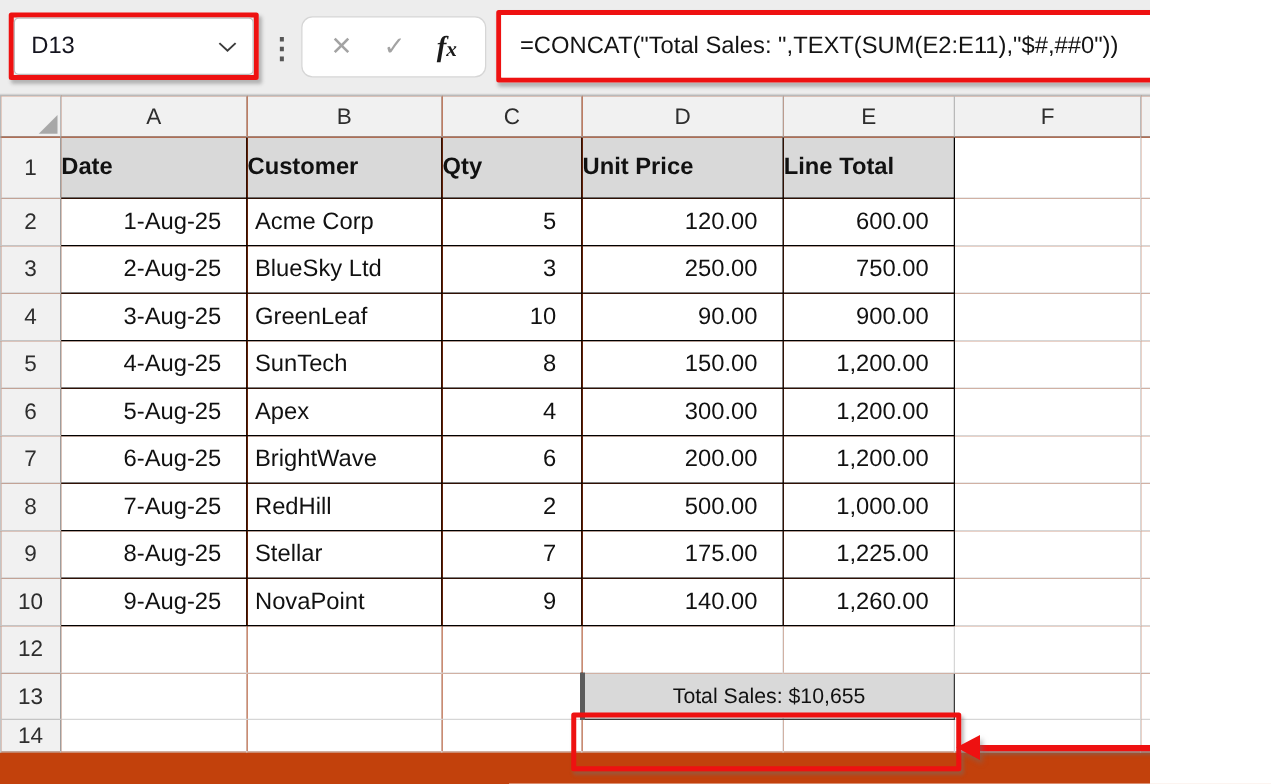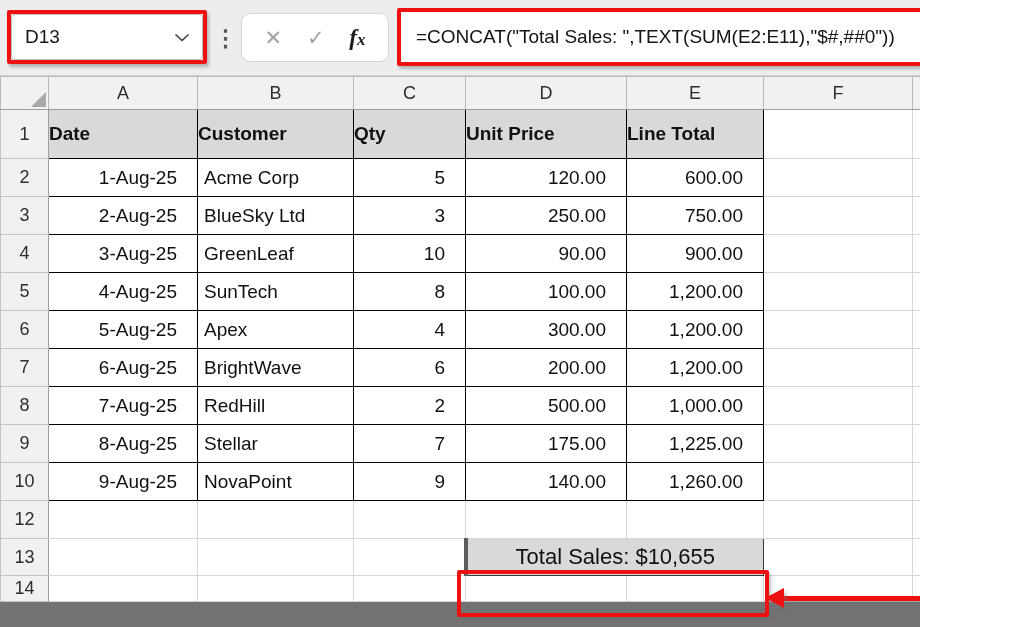--- a/index.html
+++ b/index.html
@@ -1,17 +1,17 @@
 <!DOCTYPE html>
 <html><head>
 <meta charset="utf-8">
 <style>
   * { margin:0; padding:0; box-sizing:border-box; }
   html,body { width:1024px; height:627px; overflow:hidden; font-family:"Liberation Sans",sans-serif; background:#fff; }
-  .stage { position:relative; width:920px; height:627px; overflow:hidden; background:#737373; }
+  .stage { position:relative; width:920px; height:627px; overflow:hidden; background:#c2410c; }
 
   
   .toolbar { position:absolute; left:0; top:0; width:1024px; height:76px; background:#ededed; border-bottom:1px solid #d2d2d2; }
   .annot-box { position:absolute; border:4px solid #ee1111; border-radius:2px; box-shadow:2px 3px 3px rgba(110,110,110,.45); }
   .namebox-annot { left:7px; top:10px; width:200px; height:54px; }
   .namebox { position:absolute; left:0; top:0; right:0; bottom:0; background:#fff; border:1px solid #bdbdbd; border-radius:4px; display:flex; align-items:center; justify-content:space-between; padding:0 12px 0 13px; }
   .namebox-text { font-size:19px; color:#14141e; }
   .dots { position:absolute; left:214px; top:0; height:76px; display:flex; align-items:center; font-size:23px; font-weight:bold; color:#565656; letter-spacing:0; }
   .fx-group { position:absolute; left:241px; top:13px; width:148px; height:49px; background:#fff; border:1px solid #d6d6d6; border-radius:9px; display:flex; align-items:center; justify-content:space-around; padding:0 10px; }
   .fx-group button { border:none; background:transparent; cursor:pointer; display:flex; align-items:center; }
@@ -28,21 +28,21 @@
   .colhead th { height:33px; background:#f1f1f1; border:1px solid #b9b9b9; border-bottom:1px solid #9d9d9d; font-size:18px; color:#2e2e2e; text-align:center; }
   .rowhead { background:#f1f1f1; border:1px solid #c4c4c4; border-right:1px solid #9d9d9d; font-size:18px; color:#2e2e2e; text-align:center; }
   .corner { position:relative; background:#f1f1f1; border:1px solid #b9b9b9; border-bottom:1px solid #9d9d9d; }
   .corner .tri { position:absolute; right:2px; bottom:2px; width:0; height:0; border-left:15px solid transparent; border-bottom:15px solid #a8a8a8; }
   .empty { background:#fff; border:1px solid #d6d6d6; }
   .tb { border:1.5px solid #000; font-size:19px; color:#111; background:#fff; }
   .hdr { background:#d9d9d9; font-weight:bold; font-size:19px; }
   .num { text-align:right; padding-right:20px; }
   .txt { text-align:left; padding-left:6px; }
   .r1 { height:49px; } .rr { height:38px; } .r13 { height:37px;margin-left:33px; } .r14 { height:26px; }
-  .total-cell { background:#d9d9d9; border:1px solid #3a3a3a; border-left:4px solid #5c5c5c; text-align:center; font-size:22px; color:#111; }
+  .total-cell { background:#d9d9d9; border:1px solid #3a3a3a; border-left:4px solid #5c5c5c; text-align:center; font-size:17px; color:#111; }
 
   
   .total-annot { left:457px; top:570px; width:312px; height:47px; }
   .arrow-v { position:absolute; left:935px; top:64px; width:5px; height:537px; background:#ee1111; box-shadow:2px 3px 3px rgba(110,110,110,.5); }
   .arrow-h { position:absolute; left:783px; top:596px; width:157px; height:5px; background:#ee1111; box-shadow:2px 3px 3px rgba(110,110,110,.5); }
   .arrow-head { position:absolute; left:765px; top:588px; width:0; height:0; border-top:10px solid transparent; border-bottom:10px solid transparent; border-right:19px solid #ee1111; filter:drop-shadow(2px 3px 2px rgba(110,110,110,.5)); }
   .overlay { pointer-events:none; }
 </style>
 </head>
 <body>
@@ -139,21 +139,21 @@
       <td class="tb num">90.00</td>
       <td class="tb num">900.00</td>
       <td class="empty"></td>
       <td class="empty"></td>
     </tr>
     <tr class="rr">
       <td class="rowhead">5</td>
       <td class="tb num">4-Aug-25</td>
       <td class="tb txt">SunTech</td>
       <td class="tb num">8</td>
-      <td class="tb num">100.00</td>
+      <td class="tb num">150.00</td>
       <td class="tb num">1,200.00</td>
       <td class="empty"></td>
       <td class="empty"></td>
     </tr>
     <tr class="rr">
       <td class="rowhead">6</td>
       <td class="tb num">5-Aug-25</td>
       <td class="tb txt">Apex</td>
       <td class="tb num">4</td>
       <td class="tb num">300.00</td>

